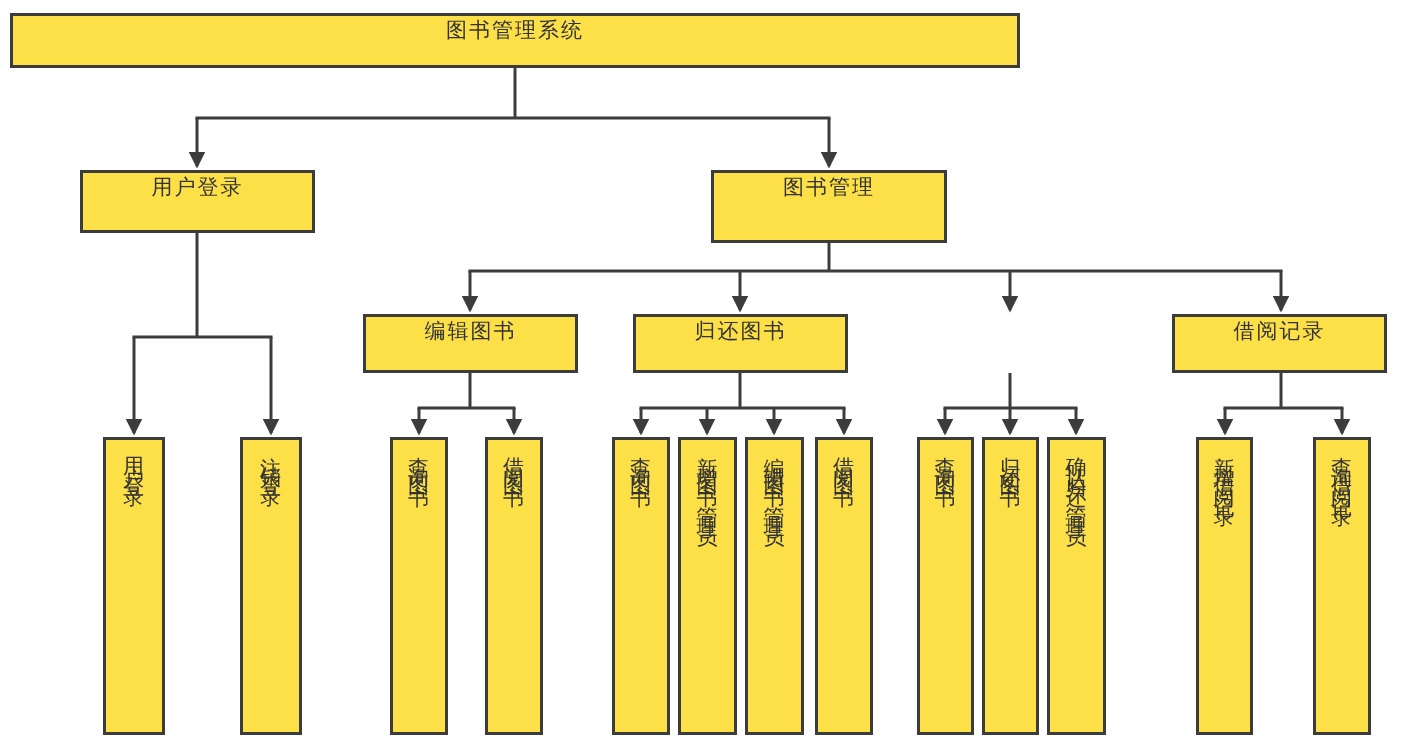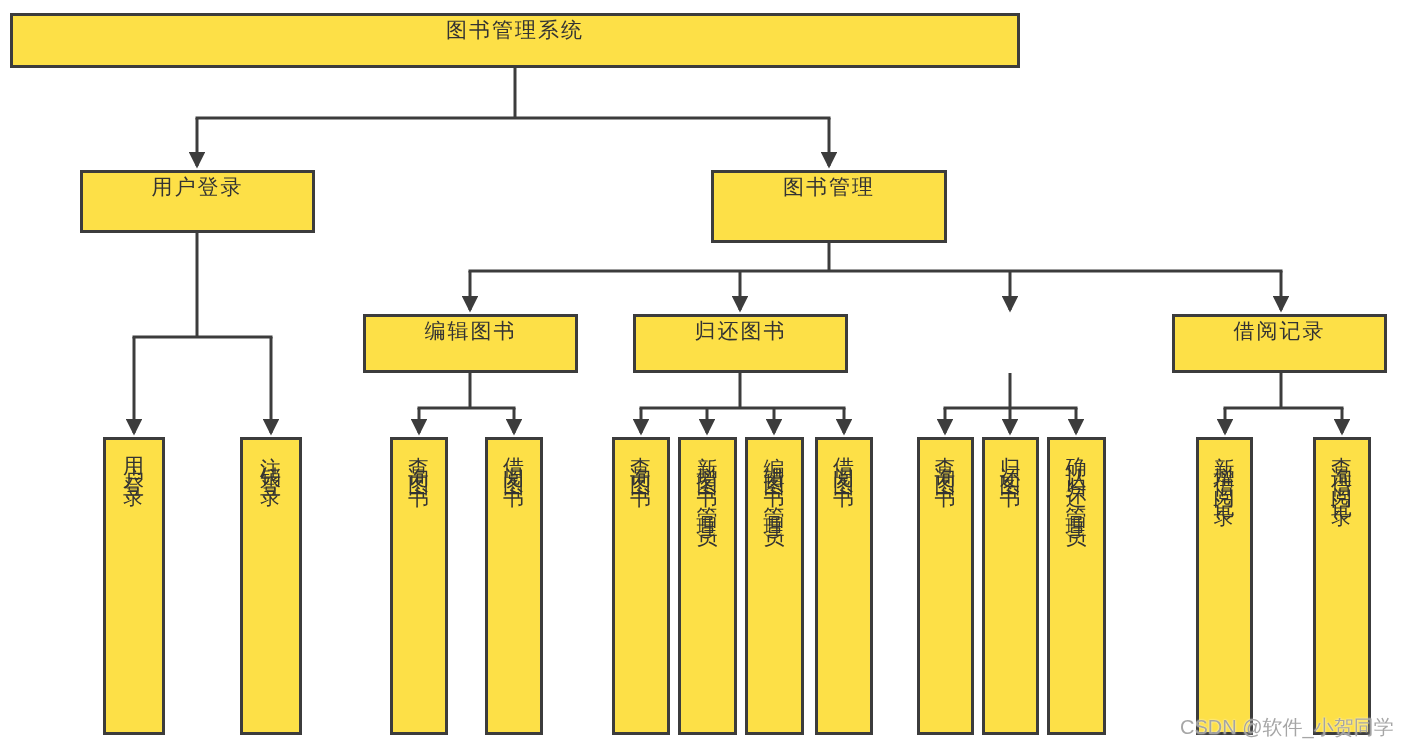--- a/index.html
+++ b/index.html
@@ -196,15 +196,14 @@
     <span>确认归还（管理员）</span>
   </div>
 
   <div class="box v le0">
     <span>新增借阅记录</span>
   </div>
   <div class="box v le1">
     <span>查询借阅记录</span>
   </div>
 
-  <div class="watermark">CSDN @软件_小贺同学</div>
 
 </div>
 
 </body></html>

